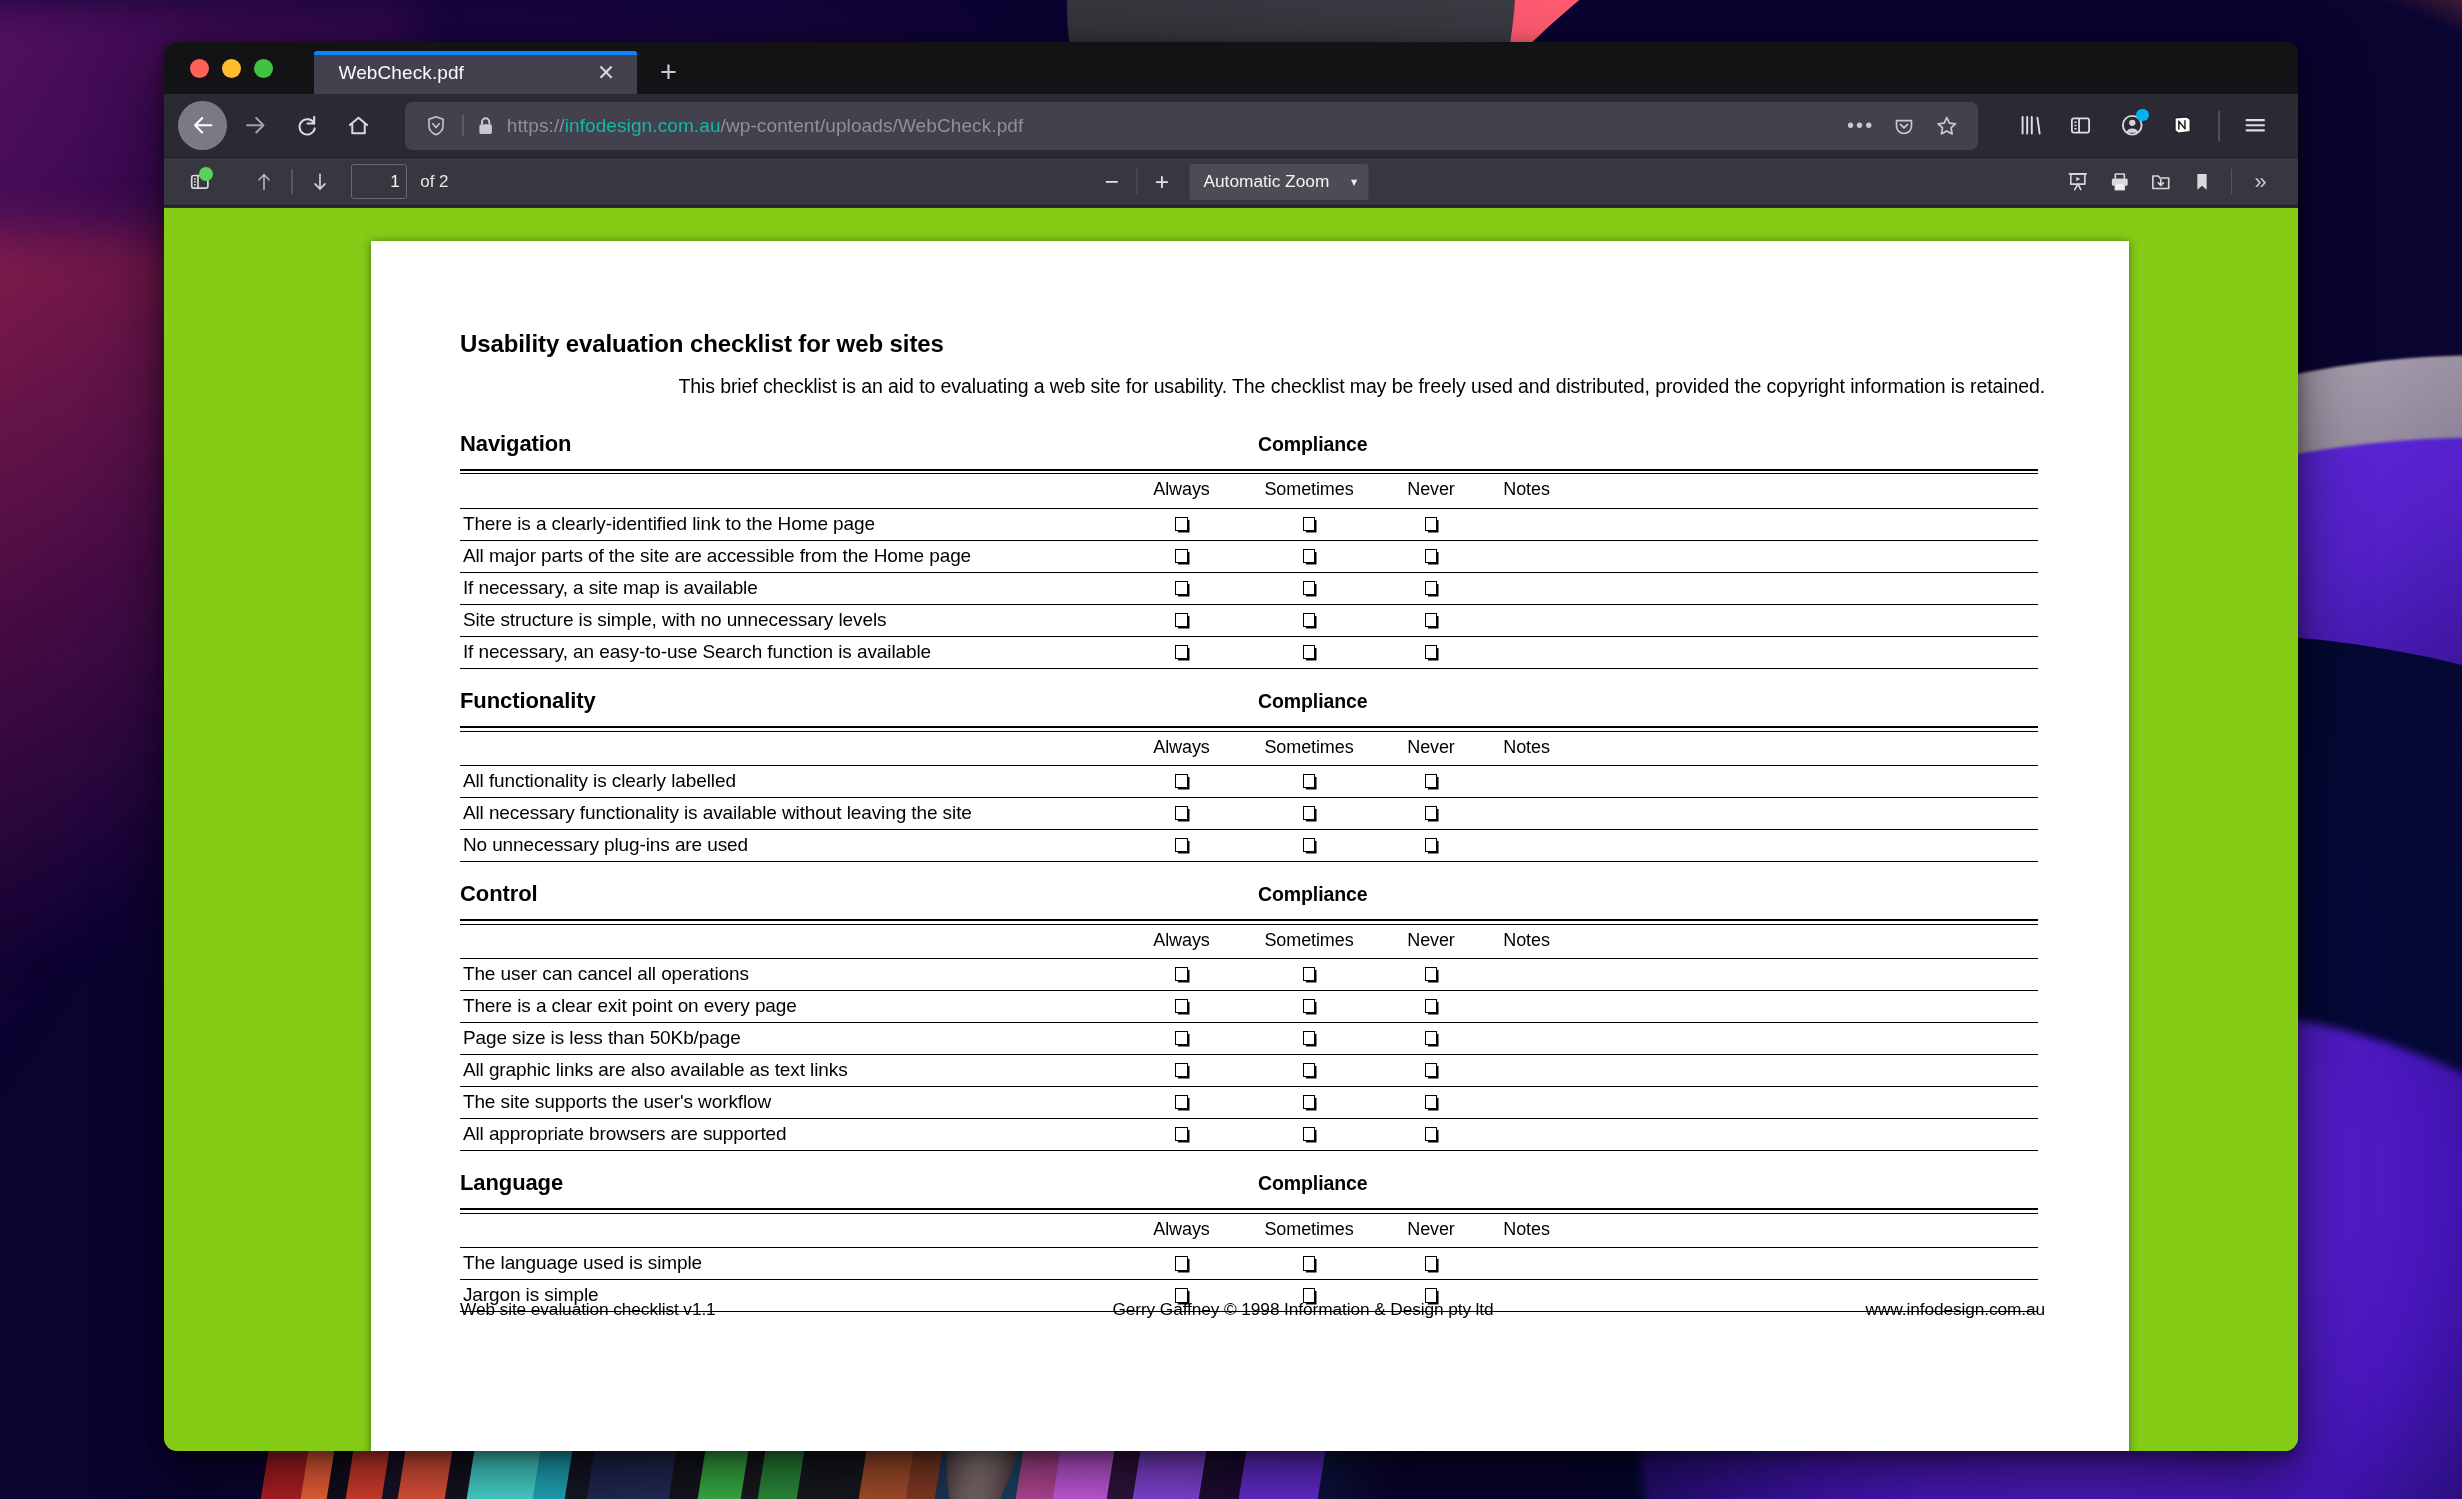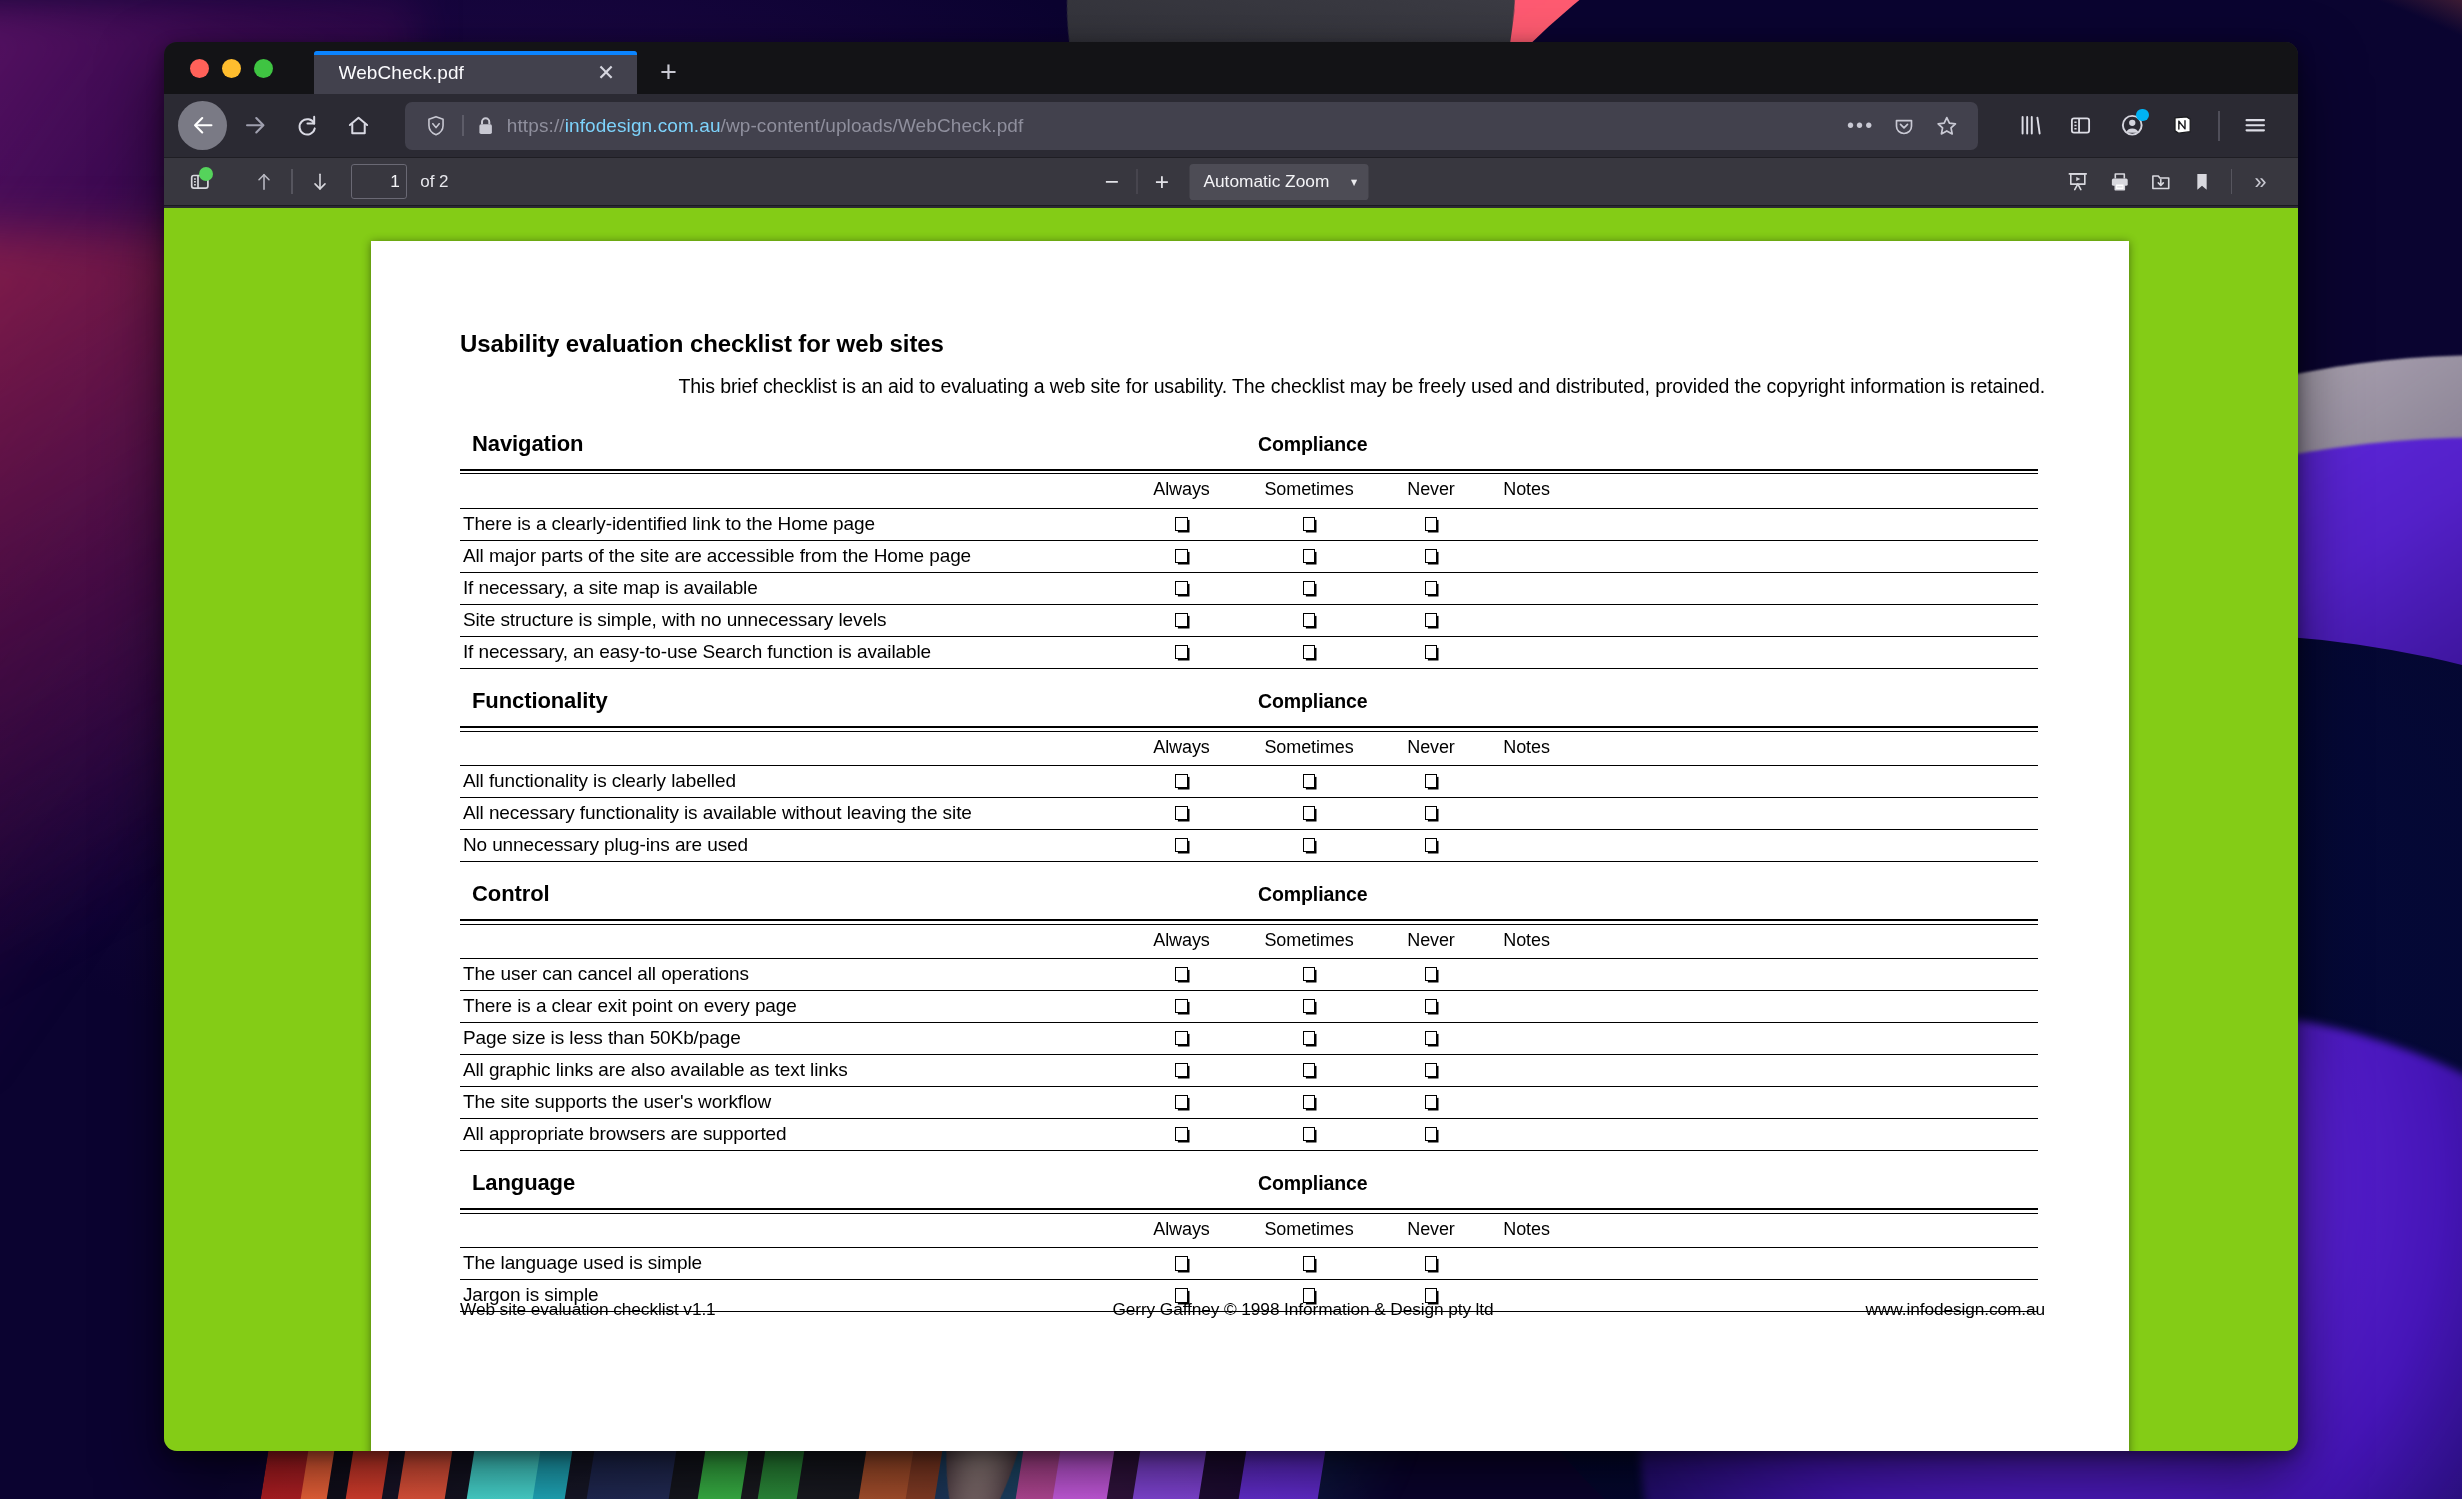--- a/index.html
+++ b/index.html
@@ -230,21 +230,21 @@
   .url-divider { width: 1.4px; height: 21.6px; background: #5d5c68; margin: 0 10px; }
   #lock-icon-wrap { width: 24.5px; display: flex; justify-content: center; color: #c8c8d2; }
   #url-text {
     flex: 1;
     font-size: 19px;
     color: #8f8f9d;
     white-space: nowrap; overflow: hidden; text-overflow: ellipsis;
     margin-left: 8.6px;
     letter-spacing: 0.1px;
   }
-  #url-text .host { color: #7dd3fc; }
+  #url-text .host { color: #14b8a6; }
   #url-actions { display: flex; align-items: center; gap: 4.3px; }
   .url-icon-btn {
     width: 39px; height: 39px;
     display: flex; align-items: center; justify-content: center;
     color: #c9c9d4; border-radius: 4.3px;
   }
   #toolbar-right {
     display: flex; align-items: center; gap: 2.9px;
     margin-left: 5.8px;
   }
@@ -373,21 +373,20 @@
   .section { margin-bottom: 17.3px; }
   .section-head {
     position: relative;
     height: 36px;
     margin-bottom: 1.4px;
   }
   .section-title {
     font-size: 22px;
     font-weight: bold;
     letter-spacing: -0.1px;
-    margin-left: 12px;
   }
   .compliance-label {
     position: absolute;
     left: 798px; top: 1.4px;
     font-size: 19.5px;
     font-weight: bold;
     letter-spacing: -0.1px;
   }
   table.checklist {
     width: 1578px;

